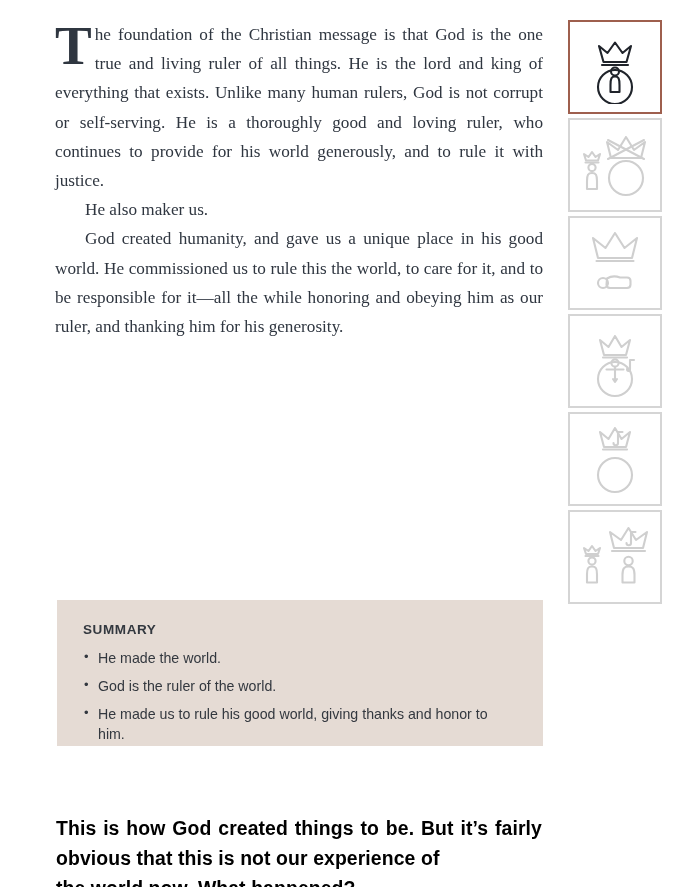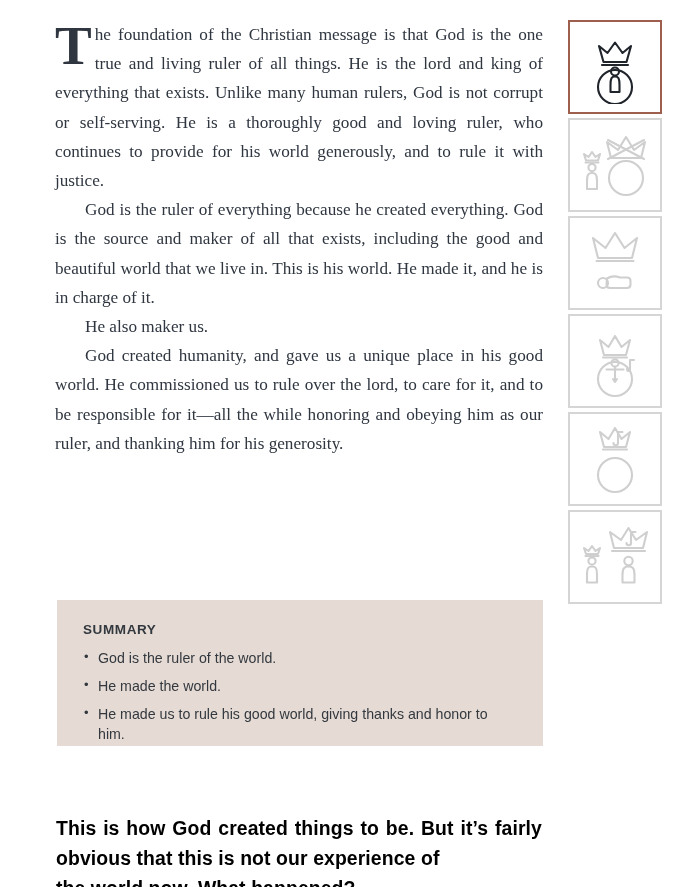--- a/index.html
+++ b/index.html
@@ -138,32 +138,31 @@
 </style>
 </head>
 <body>
 
 <div class="page">
 
   <div class="content">
 
     <p class="body-par dropcap-par"><span class="dropcap">T</span><span>he foundation of the Christian message is that God is the one true and living ruler of all things. He is the lord and king of everything that exists. Unlike many human rulers, God is not corrupt or self-serving. He is a thoroughly good and loving ruler, who continues to provide for his world generously, and to rule it with justice.</span></p>
 
-    <p class="body-par indent">God is the ruler of everything because he created everything. God is the source and maker of all that exists, including the good and beautiful world that we live in. This is his world. He made it, and he is in charge of it.</p>
 
     <p class="body-par indent">He also maker us.</p>
 
-    <p class="body-par indent">God created humanity, and gave us a unique place in his good world. He commissioned us to rule over the lord, to care for it, and to be responsible for it—all the while honoring and obeying him as our ruler, and thanking him for his generosity.</p>
+    <p class="body-par indent">God created humanity, and gave us a unique place in his good world. He commissioned us to rule this the world, to care for it, and to be responsible for it—all the while honoring and obeying him as our ruler, and thanking him for his generosity.</p>
   </div>
 
   <div class="summary-box">
     <div class="summary-title">SUMMARY</div>
     <ul class="summary-list">
+      <li class="summary-item">He made the world.</li>
       <li class="summary-item">God is the ruler of the world.</li>
-      <li class="summary-item">He made the world.</li>
       <li class="summary-item">He made us to rule his good world, giving thanks and honor to him.</li>
     </ul>
   </div>
 
   <div class="closing">
     <span>This is how God created things to be. But it’s</span>
     <span>fairly obvious that this is not our experience of</span>
     <span class="last-line">the world now. What happened?</span>
   </div>
 

